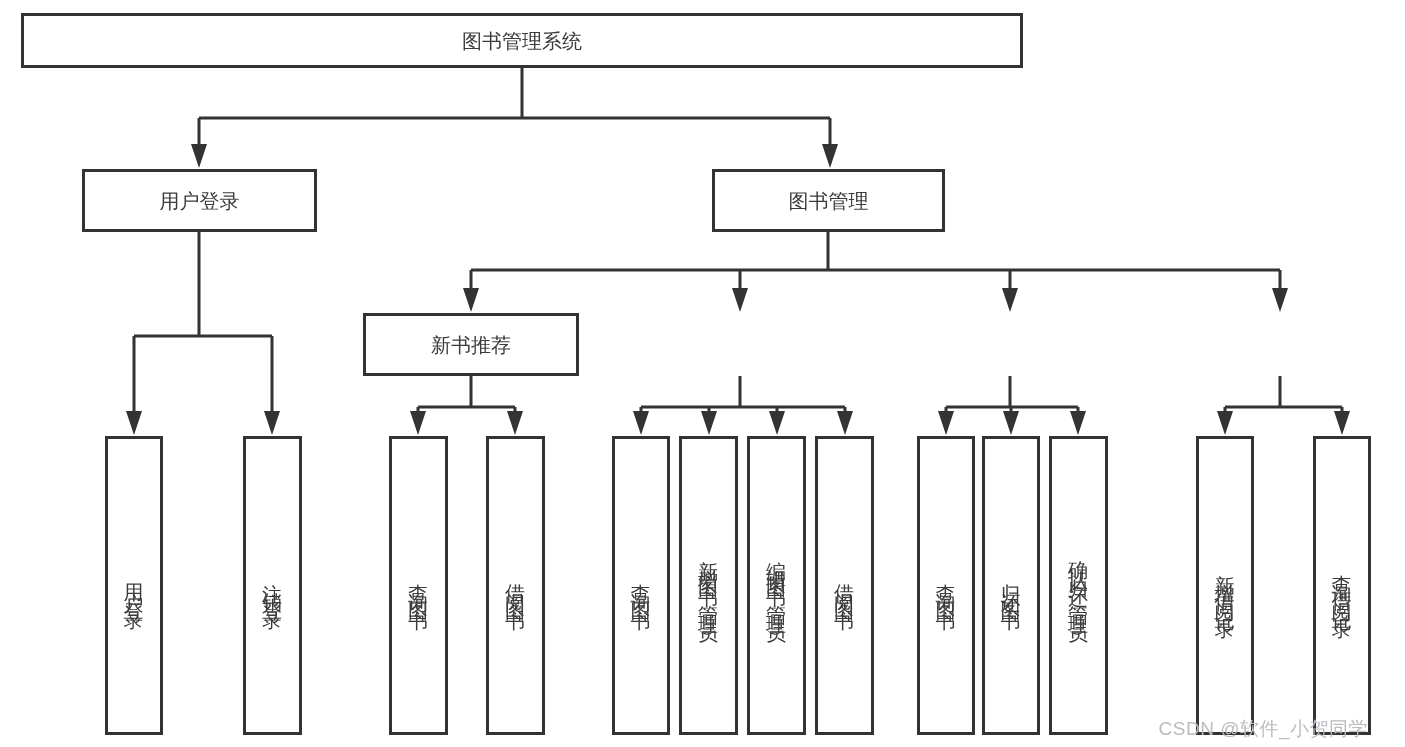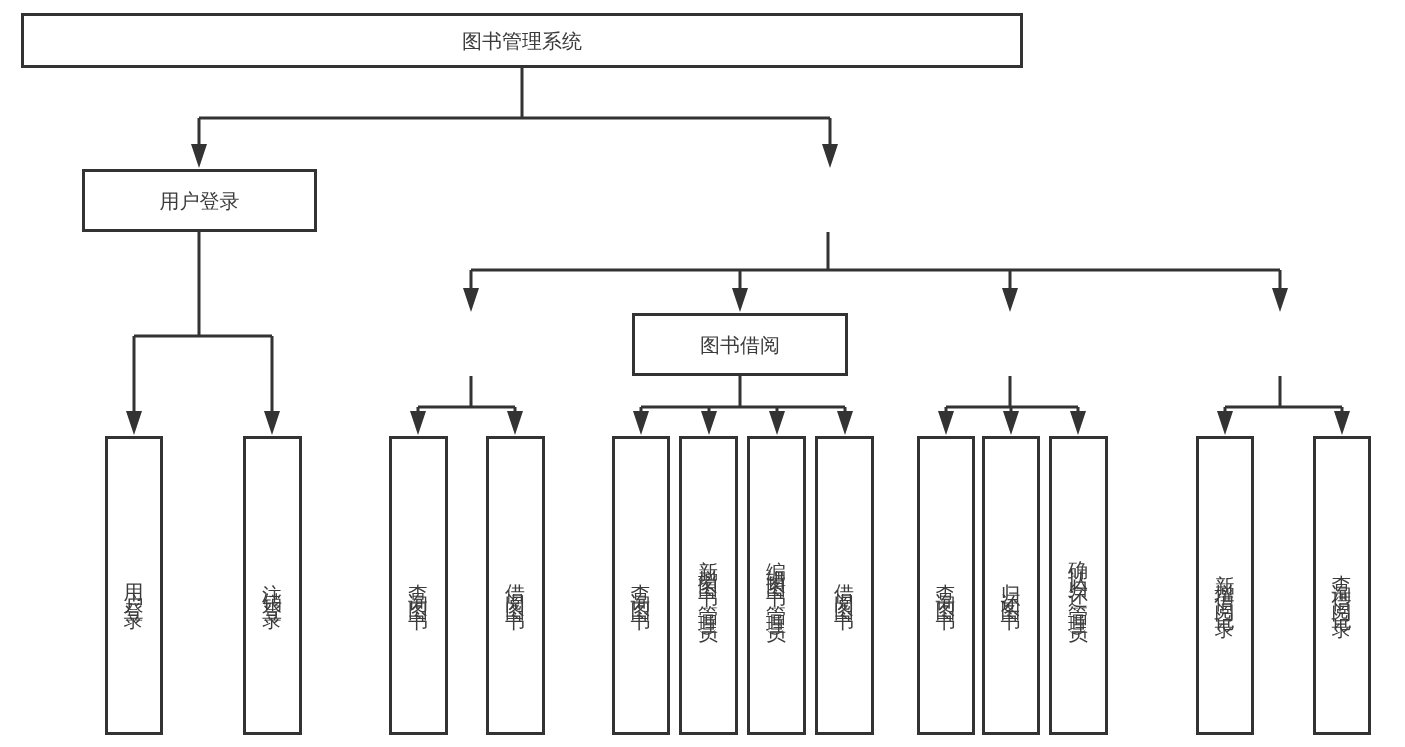--- a/index.html
+++ b/index.html
@@ -105,23 +105,26 @@
     <path class="arrowhead" d="M1342 435 L1334 411 L1350 411 Z"></path>
   </svg>
 
   <div class="node h" style="left:21px;top:13px;width:1002px;height:55px">
     <span class="label">图书管理系统</span>
   </div>
 
   <div class="node h" style="left:82px;top:169px;width:235px;height:63px">
     <span class="label">用户登录</span>
   </div>
+  <div class="node h" style="left:712px;top:169px;width:233px;height:63px">
+    <span class="label">图书管理</span>
+  </div>
 
-  <div class="node h" style="left:632px;top:313px;width:216px;height:63px">
-    <span class="label">图书借阅</span>
+  <div class="node h" style="left:363px;top:313px;width:216px;height:63px">
+    <span class="label">新书推荐</span>
   </div>
 
   <div class="node v" style="left:105px;top:436px;width:58px;height:299px">
     <span class="label">用户登录</span>
   </div>
   <div class="node v" style="left:243px;top:436px;width:59px;height:299px">
     <span class="label">注销登录</span>
   </div>
 
   <div class="node v" style="left:389px;top:436px;width:59px;height:299px">
@@ -154,14 +157,15 @@
     <span class="label">确认归还（管理员）</span>
   </div>
 
   <div class="node v" style="left:1196px;top:436px;width:58px;height:299px">
     <span class="label">新增借阅记录</span>
   </div>
   <div class="node v" style="left:1313px;top:436px;width:58px;height:299px">
     <span class="label">查询借阅记录</span>
   </div>
 
+  <div class="watermark">CSDN @软件_小贺同学</div>
 
 </div>
 
 </body></html>

